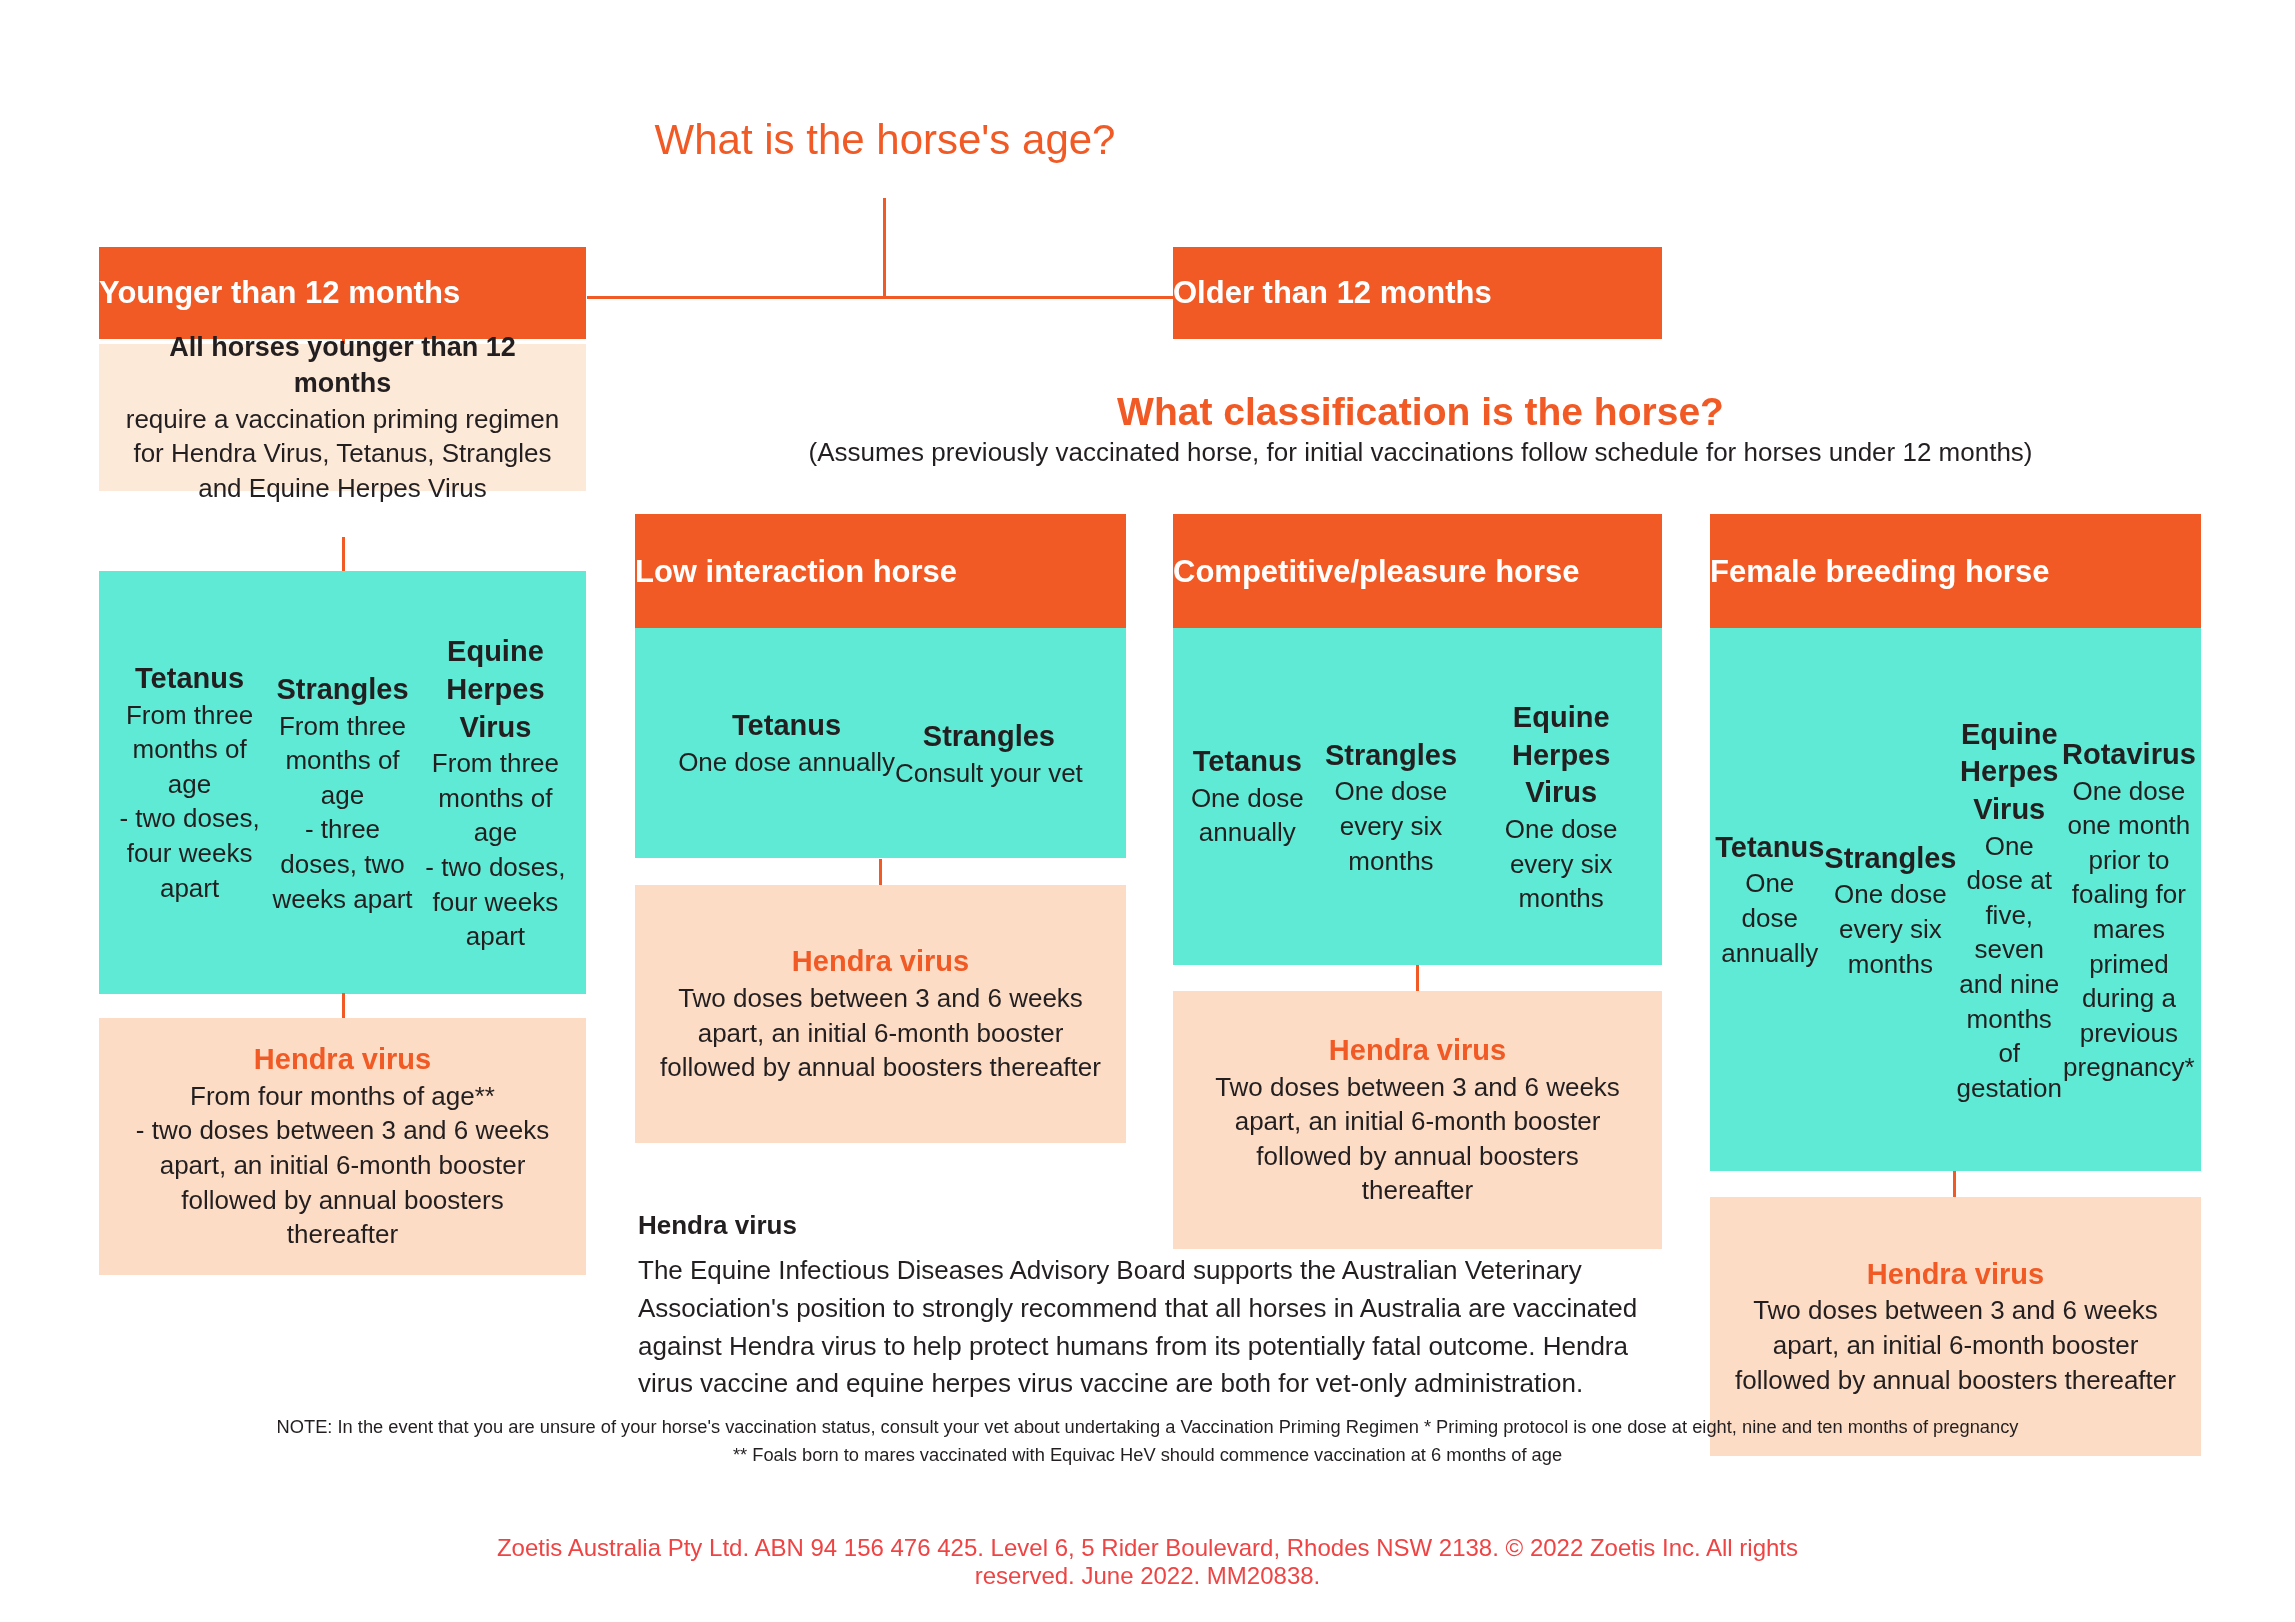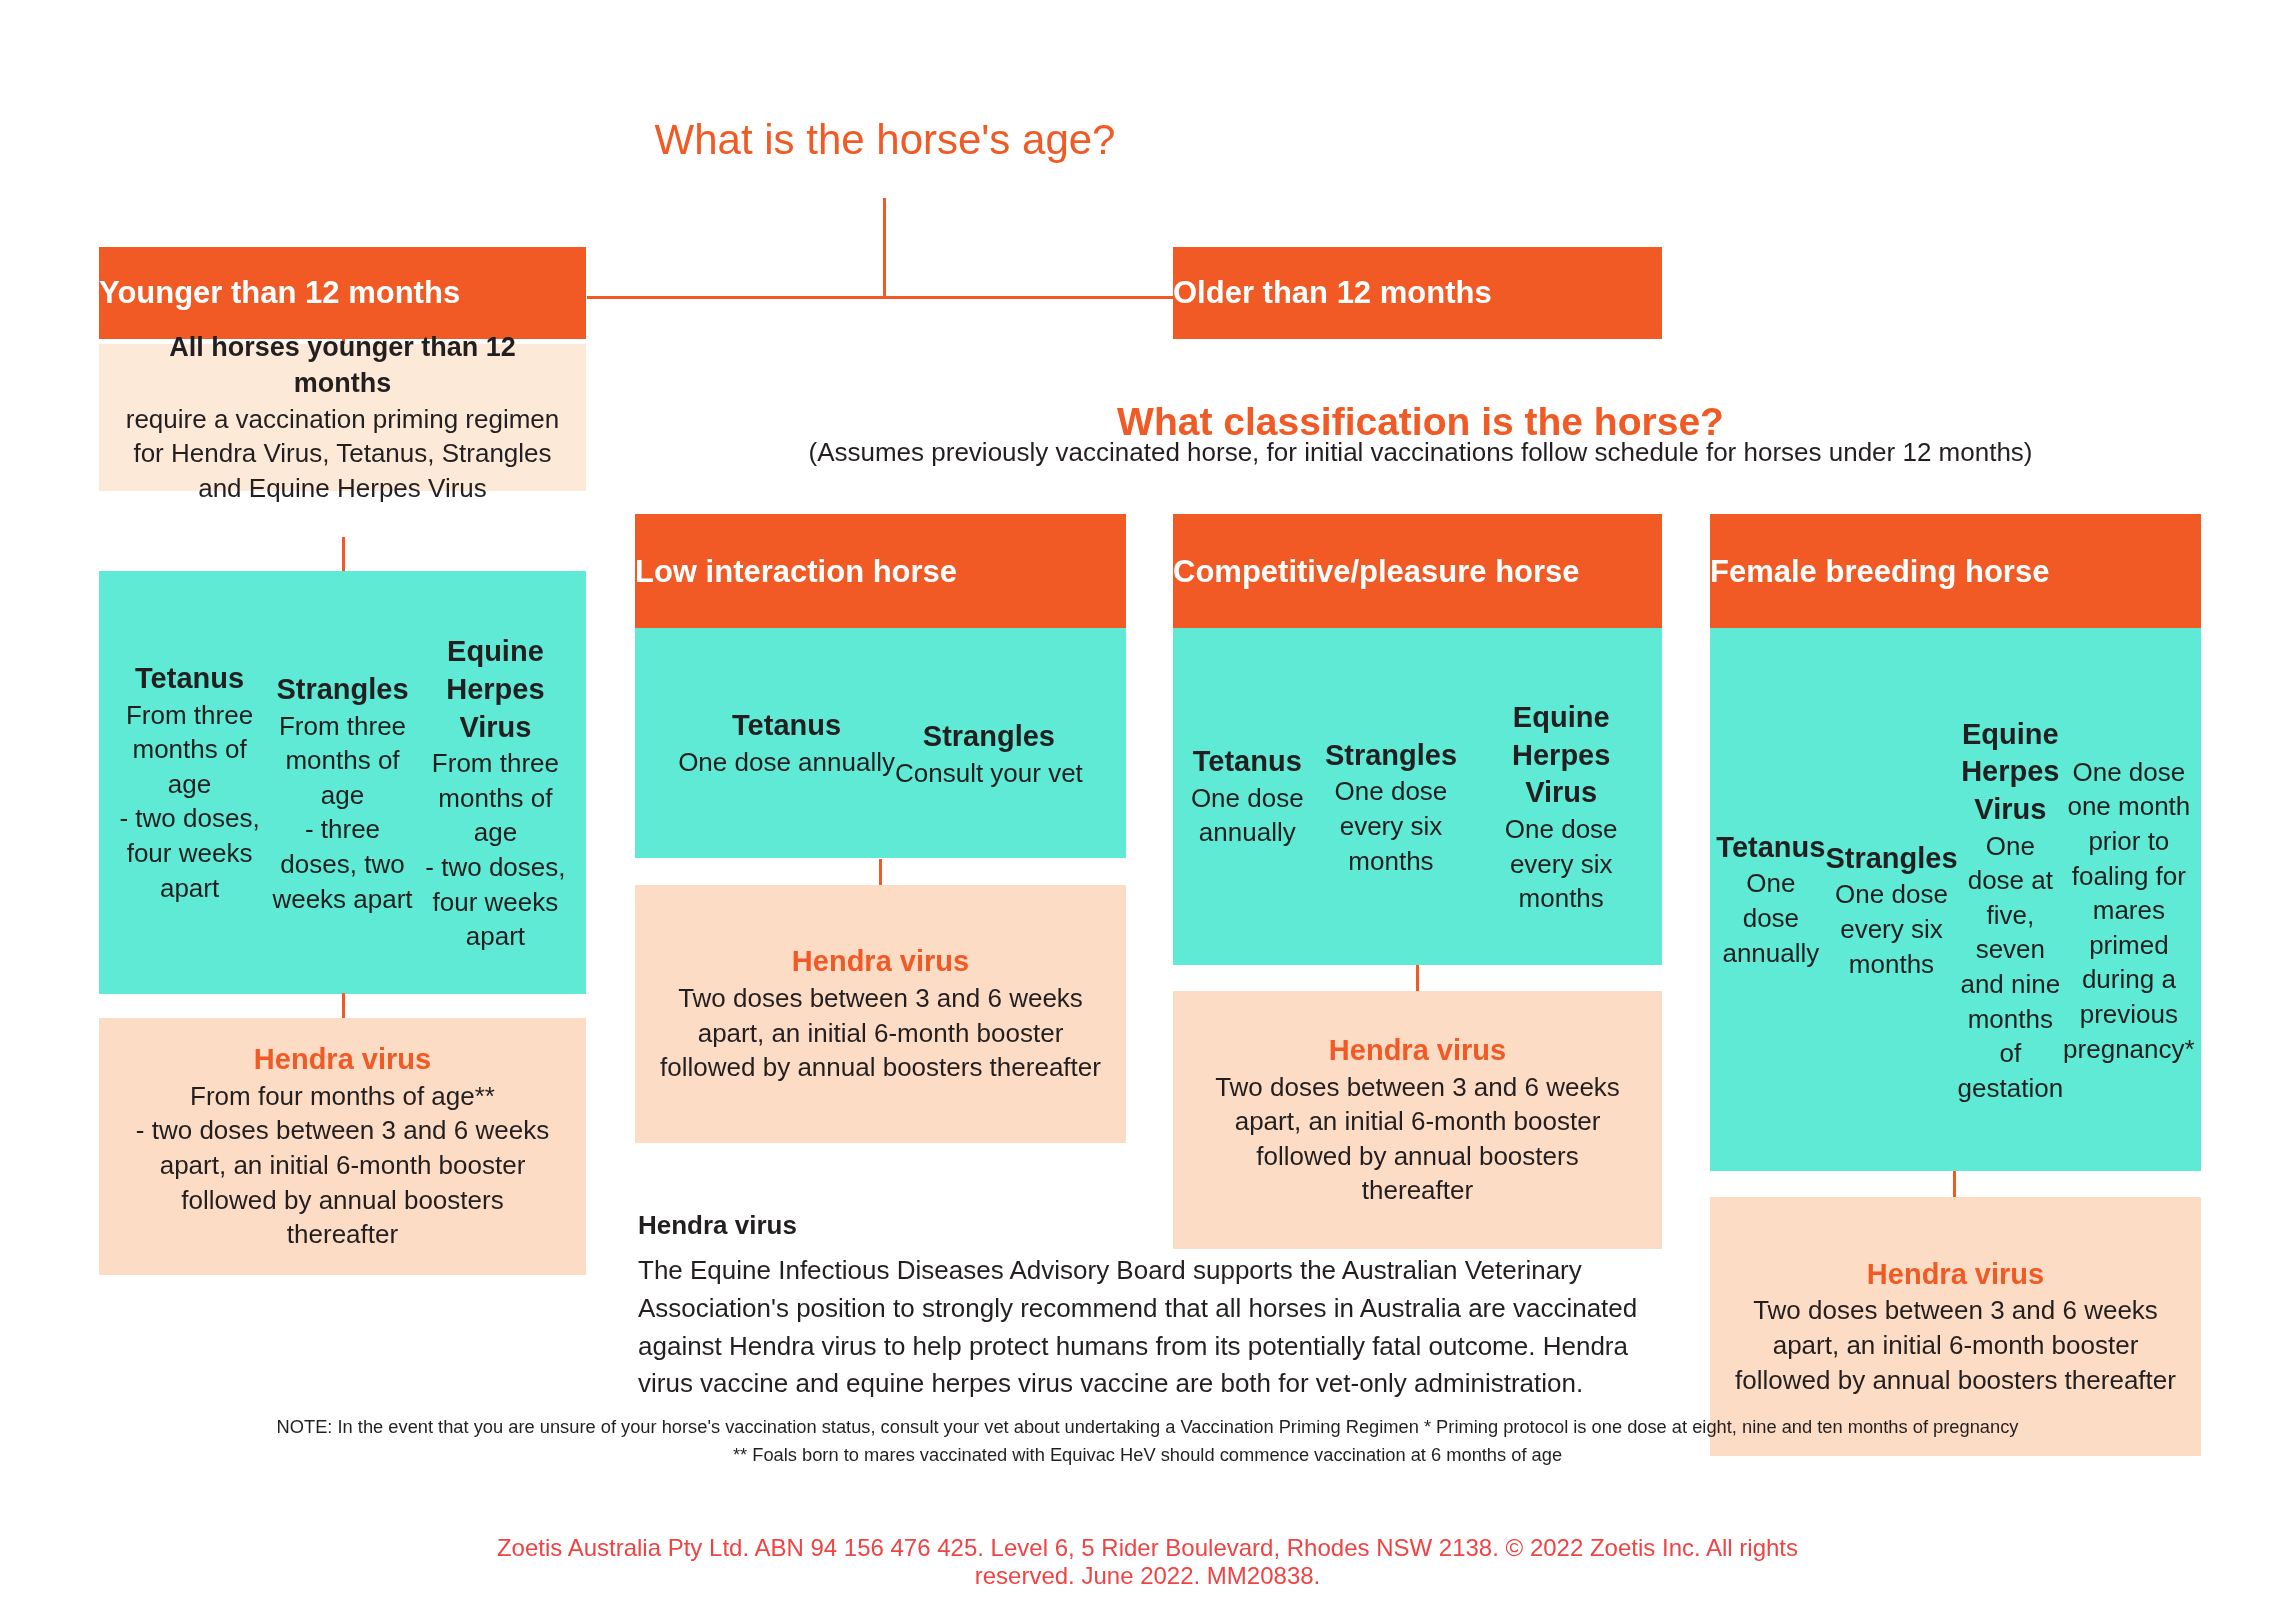--- a/index.html
+++ b/index.html
@@ -125,21 +125,21 @@
   </div>
 
   <div class="abs conn" style="left:342px;top:993px;width:3.3px;height:25px;"></div>
 
   <div class="abs peach-box" style="left:99px;top:1018px;width:487px;height:257px;">
     <div class="hendra-name">Hendra virus</div>
     <div class="v-line">From four months of age**</div>
     <div class="v-line">- two doses between 3 and 6 weeks apart, an initial 6-month booster followed by annual boosters thereafter</div>
   </div>
 
-  <div class="abs section-heading" style="left:766px;top:400px;width:1309px;">What classification is the horse?</div>
+  <div class="abs section-heading" style="left:766px;top:390px;width:1309px;">What classification is the horse?</div>
   <div class="abs section-sub" style="left:766px;top:437px;width:1309px;">(Assumes previously vaccinated horse, for initial vaccinations follow schedule for horses under 12 months)</div>
 
   <div class="abs orange-box" style="left:635px;top:514px;width:491px;height:115px;">
     <span>Low interaction horse</span>
   </div>
   <div class="abs gray-box" style="left:635px;top:628px;width:491px;height:230px;">
     <div class="v-group">
       <div class="v-name">Tetanus</div>
       <div class="v-line">One dose annually</div>
     </div>
@@ -187,20 +187,21 @@
     </div>
     <div class="v-group">
       <div class="v-name">Strangles</div>
       <div class="v-line">One dose every six months</div>
     </div>
     <div class="v-group">
       <div class="v-name">Equine Herpes Virus</div>
       <div class="v-line">One dose at five, seven and nine months of gestation</div>
     </div>
     <div class="v-group">
+      <div class="v-name">Rotavirus</div>
       <div class="v-line">One dose one month prior to foaling for mares primed during a previous pregnancy*</div>
     </div>
   </div>
   <div class="abs conn" style="left:1953px;top:1171px;width:3.3px;height:26px;"></div>
   <div class="abs peach-box" style="left:1710px;top:1197px;width:491px;height:259px;">
     <div class="hendra-name">Hendra virus</div>
     <div class="v-line">Two doses between 3 and 6 weeks apart, an initial 6-month booster followed by annual boosters thereafter</div>
   </div>
 
   <div class="abs" style="left:638px;top:1207px;width:1034px;">

